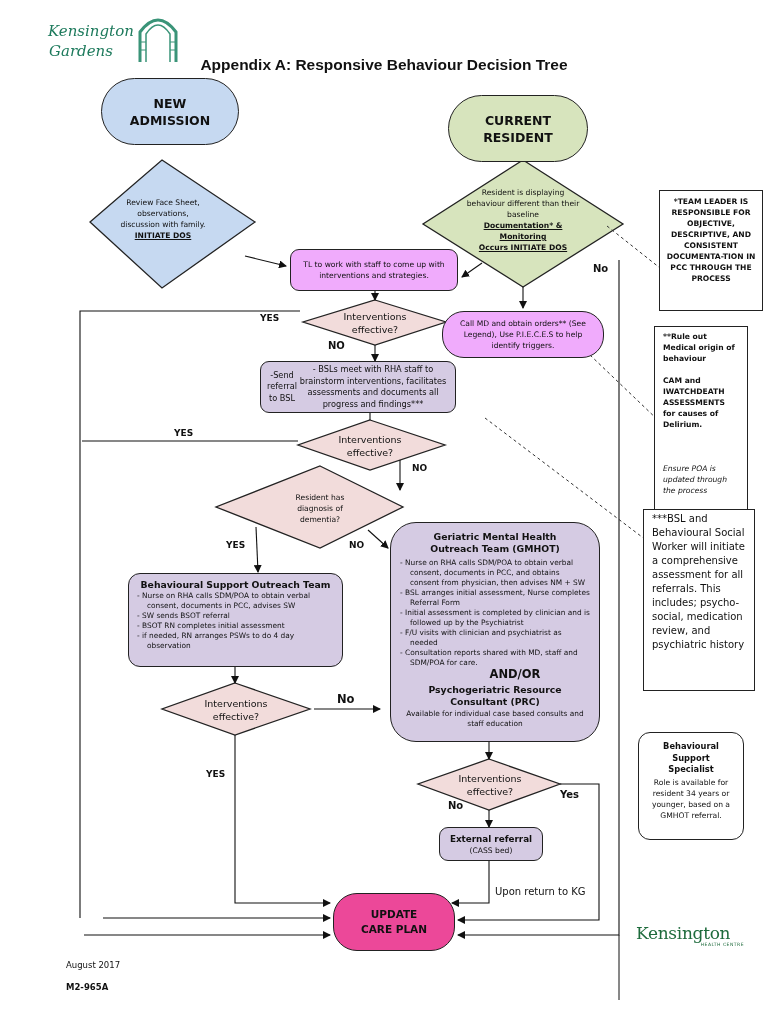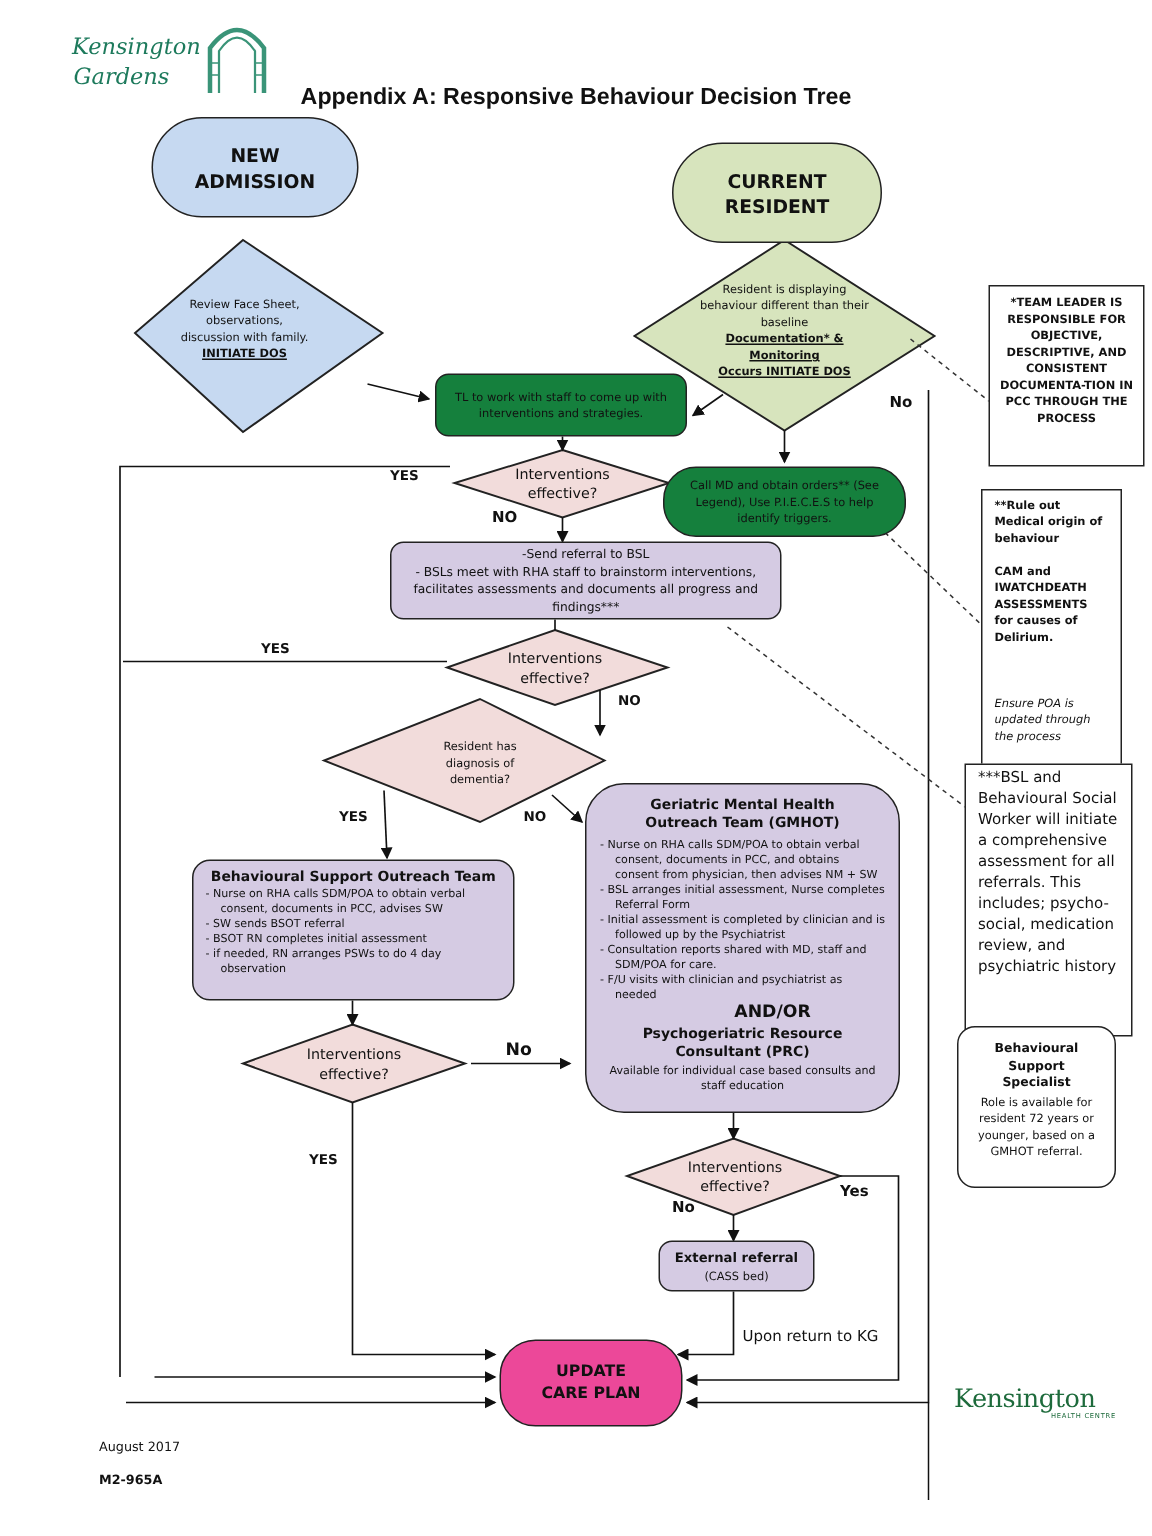--- a/index.html
+++ b/index.html
@@ -16,21 +16,21 @@
   .dtext { text-align: center; font-size: 7.6px; line-height: 11px; display: flex; align-items: center; justify-content: center; }
   .dtext.big { font-size: 9.5px; line-height: 13px; }
   .u { text-decoration: underline; font-weight: bold; }
   .lbl { font-weight: bold; font-size: 10px; }
   .lbl.big { font-size: 11.5px; }
   .note { border: 1.3px solid #222; background: #fff; font-size: 7.6px; line-height: 11px; padding: 4px 6px; }
   .note.c { text-align: center; font-weight: bold; }
   .note .it { font-style: italic; font-weight: normal; }
   .note .bd { font-weight: bold; }
   .purple { background: #d5cbe3; }
-  .pink { background: #15803d; }
+  .pink { background: #f0abfc; }
   .blue { background: #c6d9f1; }
   .green { background: #d7e4bd; }
   .orange { background: #ec4899; }
   .bullet-list { margin: 0; padding: 0; list-style: none; text-align: left; }
   .bullet-list li { padding-left: 10px; text-indent: -10px; }
   .bullet-list li::before { content: "-  "; }
   .sec-title { font-weight: bold; font-size: 9.3px; line-height: 12px; text-align: center; }
   .andor { font-weight: bold; font-size: 11.5px; margin-left: 26px; }
   .footer { font-size: 8.5px; line-height: 12px; }
   .logo-text { font-family: "DejaVu Serif", serif; color: #1d7a5c; font-style: italic; }
@@ -128,21 +128,21 @@
   <span>Resident is displaying behaviour different than their baseline</span>
   <span class="u">Documentation* &amp; Monitoring</span>
   <span class="u">Occurs INITIATE DOS</span>
 </div>
 
 <div class="abs rbox pink" style="left:290px;top:249px;width:168px;height:42px;">TL to work with staff to come up with interventions and strategies.</div>
 <div class="abs rbox pink" style="left:442px;top:311px;width:162px;height:47px;border-radius:22px;">Call MD and obtain orders** (See Legend), Use P.I.E.C.E.S to help identify triggers.</div>
 
 <div class="abs dtext big" style="left:325px;top:310px;width:100px;height:26px;">Interventions effective?</div>
 
-<div class="abs rbox purple" style="left:260px;top:361px;width:261px;height:52px;flex-direction:column;font-size:8.2px;line-height:11.5px;">
+<div class="abs rbox purple" style="left:260px;top:361px;width:196px;height:52px;flex-direction:row;font-size:8.2px;line-height:11.5px;">
   <span>-Send referral to BSL</span>
   <span>- BSLs meet with RHA staff to brainstorm interventions, facilitates assessments and documents all progress and findings***</span>
 </div>
 
 <div class="abs dtext big" style="left:320px;top:432px;width:100px;height:28px;">Interventions effective?</div>
 
 <div class="abs dtext" style="left:284px;top:488px;width:72px;height:40px;">Resident has diagnosis of dementia?</div>
 
 <div class="abs purple" style="left:128px;top:573px;width:215px;height:94px;border:1.5px solid #222;border-radius:12px;padding:5px 8px;font-size:7.4px;line-height:10px;">
   <div class="sec-title">Behavioural Support Outreach Team</div>
@@ -153,22 +153,22 @@
     <li>if needed, RN arranges PSWs to do 4 day observation</li>
   </ul>
 </div>
 
 <div class="abs purple" style="left:390px;top:522px;width:210px;height:220px;border:1.5px solid #222;border-radius:26px;padding:8px 9px;font-size:7.4px;line-height:10px;">
   <div class="sec-title" style="padding:0 10px;">Geriatric Mental Health Outreach Team (GMHOT)</div>
   <ul class="bullet-list" style="margin-top:3px;">
     <li>Nurse on RHA calls SDM/POA to obtain verbal consent, documents in PCC, and obtains consent from physician, then advises NM + SW</li>
     <li>BSL arranges initial assessment, Nurse completes Referral Form</li>
     <li>Initial assessment is completed by clinician and is followed up by the Psychiatrist</li>
+    <li>F/U visits with clinician and psychiatrist as needed</li>
     <li>Consultation reports shared with MD, staff and SDM/POA for care.</li>
-    <li>F/U visits with clinician and psychiatrist as needed</li>
   </ul>
   <div class="andor" style="text-align:center;margin:1px 0 5px 40px;">AND/OR</div>
   <div class="sec-title" style="padding:0 24px;">Psychogeriatric Resource Consultant (PRC)</div>
   <div style="text-align:center;margin-top:1px;padding:0 6px;">Available for individual case based consults and staff education</div>
 </div>
 
 <div class="abs dtext big" style="left:186px;top:696px;width:100px;height:28px;">Interventions effective?</div>
 <div class="abs dtext big" style="left:440px;top:771px;width:100px;height:28px;">Interventions effective?</div>
 
 <div class="abs rbox purple" style="left:439px;top:827px;width:104px;height:34px;flex-direction:column;">
@@ -194,23 +194,23 @@
 <div class="abs note c" style="left:659px;top:190px;width:104px;height:121px;padding-top:5px;">*TEAM LEADER IS RESPONSIBLE FOR OBJECTIVE, DESCRIPTIVE, AND CONSISTENT DOCUMENTA-TION IN PCC THROUGH THE PROCESS</div>
 
 <div class="abs note" style="left:654px;top:326px;width:94px;height:204px;padding:4px 8px;">
   <div class="bd">**Rule out Medical origin of behaviour</div>
   <div class="bd" style="margin-top:11px;">CAM and IWATCHDEATH ASSESSMENTS for causes of Delirium.</div>
   <div class="it" style="margin-top:33px;">Ensure POA is updated through the process</div>
 </div>
 
 <div class="abs note" style="left:643px;top:509px;width:112px;height:182px;font-size:10px;line-height:14px;padding:2px 8px;">***BSL and Behavioural Social Worker will initiate a comprehensive assessment for all referrals. This includes; psycho-social, medication review, and psychiatric history</div>
 
-<div class="abs note" style="left:638px;top:684px;width:106px;height:108px;border-radius:12px;text-align:center;padding:8px 6px;">
+<div class="abs note" style="left:638px;top:732px;width:106px;height:108px;border-radius:12px;text-align:center;padding:8px 6px;">
   <div class="bd" style="font-size:8.3px;line-height:11.5px;padding:0 8px;">Behavioural Support Specialist</div>
-  <div style="margin-top:1px;">Role is available for resident 72 years or younger, based on a GMHOT referral.</div>
+  <div style="margin-top:1px;">Role is available for resident 34 years or younger, based on a GMHOT referral.</div>
 </div>
 
 <div class="abs footer" style="left:66px;top:981px;font-weight:bold;">M2-965A</div>
 <div class="abs footer" style="left:66px;top:959px;">August 2017</div>
 
 <div class="abs" style="left:636px;top:924px;width:112px;height:30px;">
   <div style="font-family:'DejaVu Serif',serif;color:#1e6b3c;font-size:17px;line-height:18px;letter-spacing:-0.3px;">Kensington</div>
   <div style="font-size:4.5px;color:#1e6b3c;text-align:right;padding-right:4px;letter-spacing:0.5px;">HEALTH CENTRE</div>
 </div>
 

